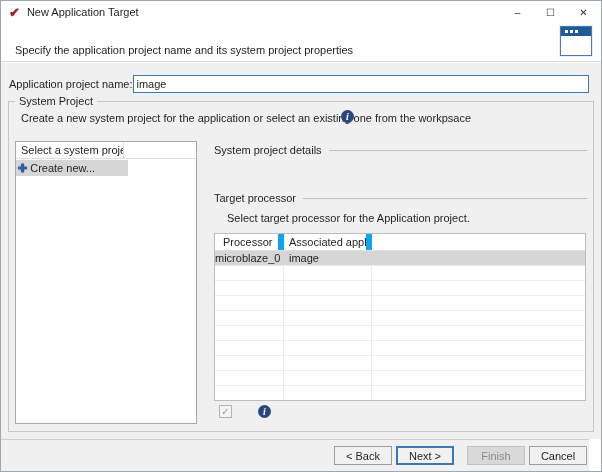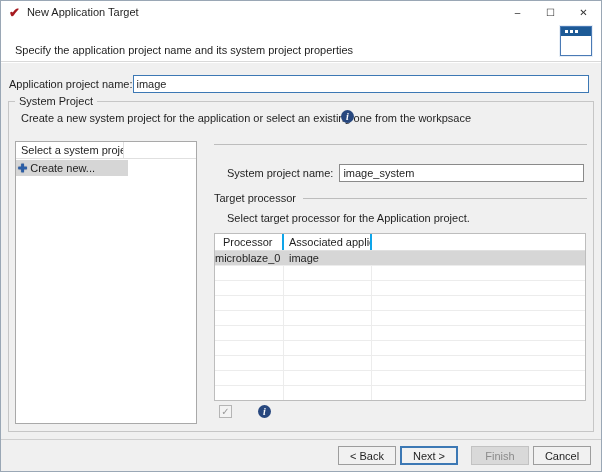--- a/index.html
+++ b/index.html
@@ -48,39 +48,39 @@
   .sec-header .line { flex:1; height:1px; background:#bdbdbd; }
   .sec1 { left:205px; top:42px; }
   .sec2 { left:205px; top:90px; }
   .name-row { position:absolute; left:218px; top:62px; right:9px; height:18px; display:flex; align-items:center; }
   .name-row .lbl { margin-right:6px; white-space:nowrap; }
   .name-row .txt-input { border:1px solid #8a8a8a; }
   .instruction { position:absolute; left:218px; top:110px; }
   
   .proc-table { position:absolute; left:205px; top:131px; width:372px; height:168px; background:#fff; border:1px solid #bdbdbd; overflow:hidden; }
   .thead { display:flex; height:17px; border-bottom:1px solid #e0e0e0; }
-  .th { line-height:16px; border-right:2px solid #0ea5e9; white-space:nowrap; overflow:hidden; }
+  .th { line-height:16px; border-right:6px solid #0ea5e9; white-space:nowrap; overflow:hidden; }
   .th.c0 { width:69px; padding-left:8px; }
   .th.c1 { width:88px; padding-left:5px; }
   .th.c2 { flex:1; border-right:none; }
   .trow { display:flex; height:15px; border-bottom:1px solid #ececec; }
   .trow.selected { background:var(--selection,#d6d6d6);justify-content:center; }
   .td { line-height:14px; border-right:1px solid #ececec; white-space:nowrap; overflow:hidden; }
   .trow.selected .td { border-right-color:transparent; }
   .td.c0 { width:69px; text-align:right; padding-right:5px; }
   .td.c1 { width:88px; padding-left:5px; }
   .td.c2 { flex:1; border-right:none; }
   
   .showall-row { position:absolute; left:205px; top:303px; display:flex; align-items:center; color:#9a9a9a; }
   .checkbox { width:13px; height:13px; border:1px solid #b5b5b5; background:#f3f3f3; color:#9a9a9a;
     display:inline-flex; align-items:center; justify-content:center; font-size:10px; line-height:1; margin-left:5px; }
   .showall-row .info-icon { margin-left:26px; }
   
-  .footer { position:absolute; bottom:0; left:0; right:0; height:32px; background:#f0f0f0; border-top:1px solid #cfcfcf;
-    display:flex; align-items:center; justify-content:flex-end; padding-right:10px; gap:4px; }
+  .footer { position:absolute; bottom:0; left:0; right:12px; height:32px; background:#f0f0f0; border-top:1px solid #cfcfcf;
+    display:flex; align-items:center; justify-content:flex-end; padding-right:2px; gap:4px; }
   .btn { width:58px; height:19px; background:#f1f1f1; border:1px solid #9d9d9d; font-family:"Liberation Sans",sans-serif;
     font-size:11px; color:#1f1f1f; display:flex; align-items:center; justify-content:center; cursor:default; }
   .btn-next { border:1px solid var(--accent,#3c78b4); box-shadow:inset 0 0 0 1px var(--accent,#3c78b4); }
   .btn-finish { margin-left:9px; background:#d9d9d9; border-color:#c2c2c2; color:#8b8b8b; }
 </style>
 </head>
 <body>
 
 <div class="titlebar">
   <span class="logo">✔</span>
@@ -119,27 +119,24 @@
       <div class="sys-list-header">
         <span class="hcell">Select a system project</span>
       </div>
       <div class="sys-list-item">
         <span class="plus-icon">✚</span>
         <span>Create new...</span>
       </div>
     </div>
 
     <div class="sec-header sec1">
+      <span>System project details</span>
       <span class="line"></span>
     </div>
 
-    <div class="name-row">
-      <span class="lbl">System project name:</span>
-      <input class="txt-input" value="image_system" style="">
-    </div>
 
     <div class="sec-header sec2">
       <span>Target processor</span>
       <span class="line"></span>
     </div>
 
     <div class="instruction">Select target processor for the Application project.</div>
 
     <div class="proc-table">
       <div class="thead">

